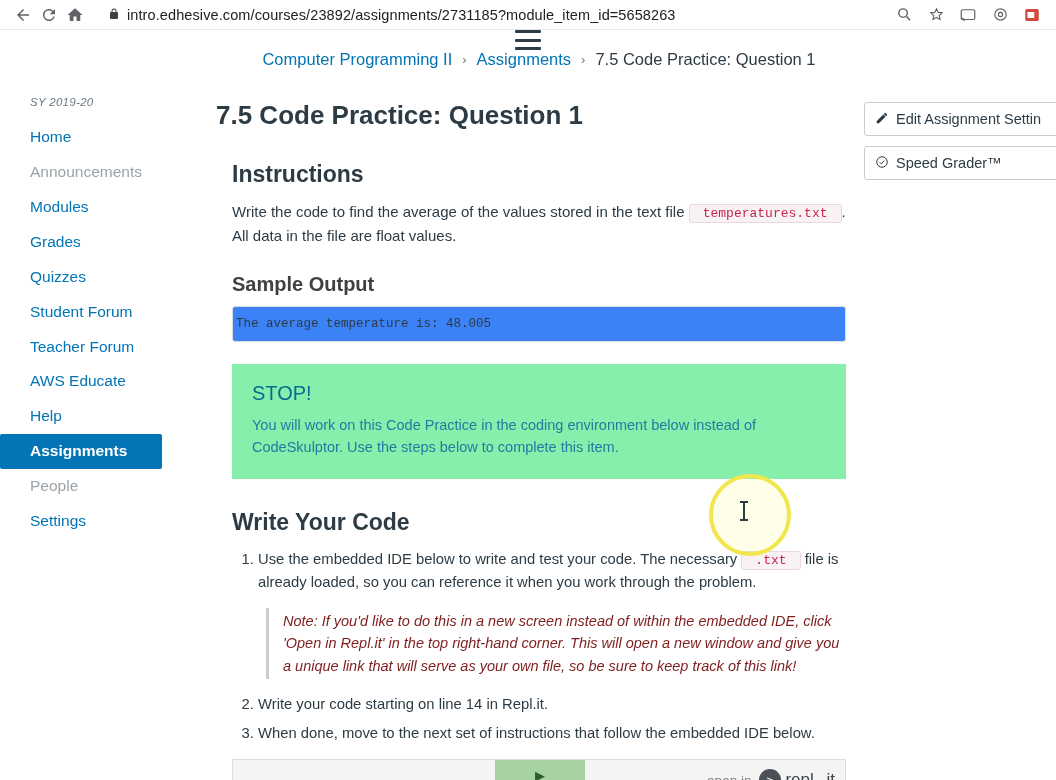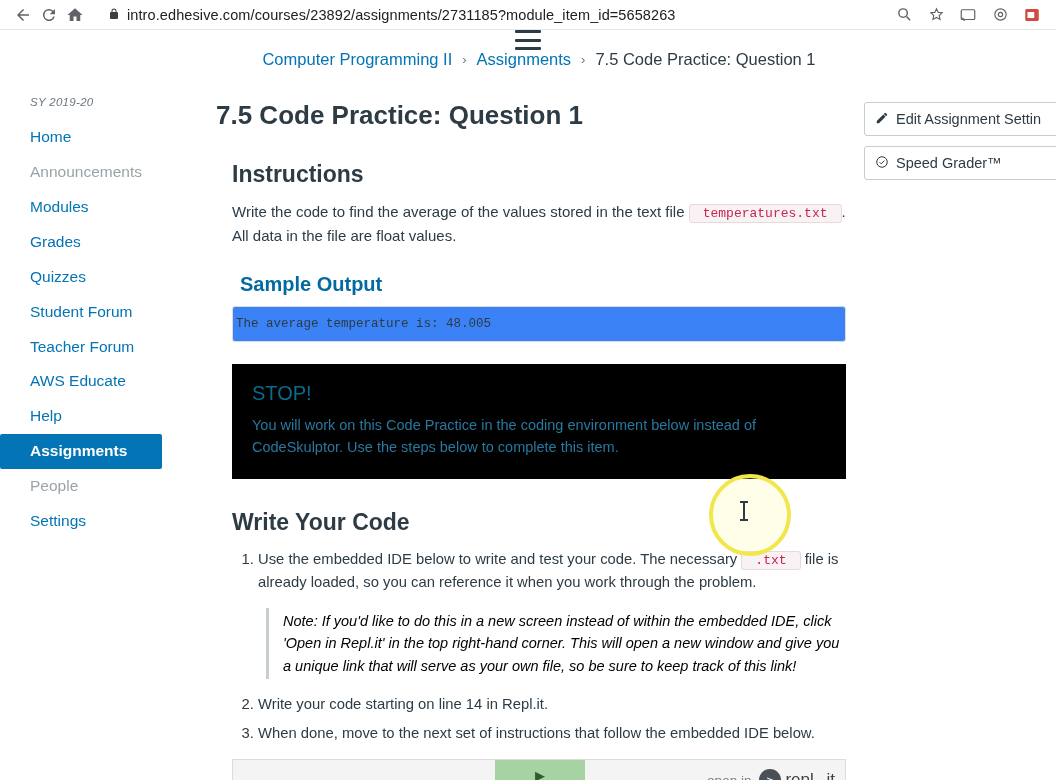--- a/index.html
+++ b/index.html
@@ -179,22 +179,22 @@
 
   h2.sec {
     font-size: 23px;
     font-weight: bold;
     color: #2d3b45;
     margin: 30px 0 12px 0;
   }
   h3.sec {
     font-size: 20px;
     font-weight: bold;
-    color: #0369a1;
-    margin: 26px 0 10px 8px;
+    color: #404040;
+    margin: 26px 0 10px 0;
   }
   p.body {
     font-size: 15px;
     line-height: 1.55;
     margin: 0 0 8px 0;
     color: #2d3b45;
   }
   code.inline {
     font-family: "Liberation Mono", monospace;
     font-size: 13px;
@@ -207,21 +207,21 @@
   .sample-out {
     border: 1px solid #dcdcdc;
     background: #3b82f6;
     border-radius: 3px;
     padding: 10px 3px;
     font-family: "Liberation Mono", monospace;
     font-size: 12.5px;
     color: #2d3b45;
   }
   .stop-box {
-    background: #000000;
+    background: #86efac;
     padding: 18px 20px 20px 20px;
     margin-top: 22px;
     box-sizing: border-box;
   }
   .stop-title {
     color: #0b6a8e;
     font-size: 20px;
     font-weight: normal;
     margin: 0 0 10px 0;
   }
@@ -240,21 +240,21 @@
   ol.steps li {
     margin-bottom: 6px;
   }
   .note {
     border-left: 3px solid #c7cdd1;
     margin: 14px 0 14px 8px;
     padding: 2px 0 2px 14px;
     font-style: italic;
     font-size: 14.5px;
     line-height: 1.55;
-    color: #000000;
+    color: #7f1d1d;
   }
 
   
   .repl {
     margin-top: 14px;
     border: 1px solid #dcdcdc;
     background: #fff;
     width: 614px;
     box-sizing: border-box;
   }

